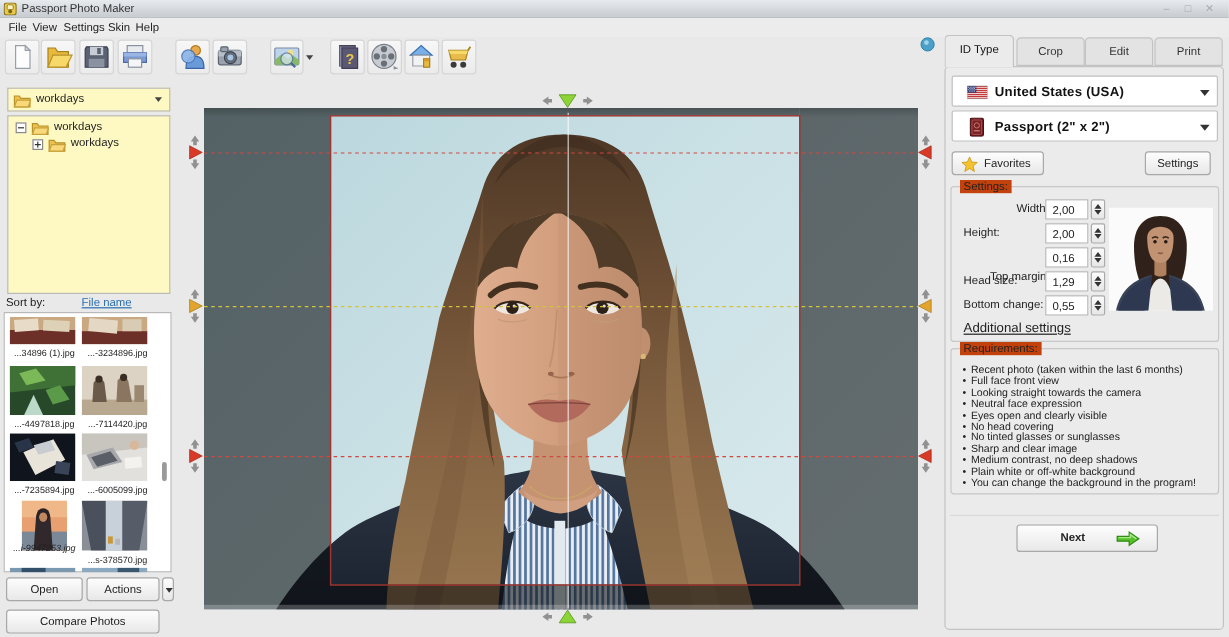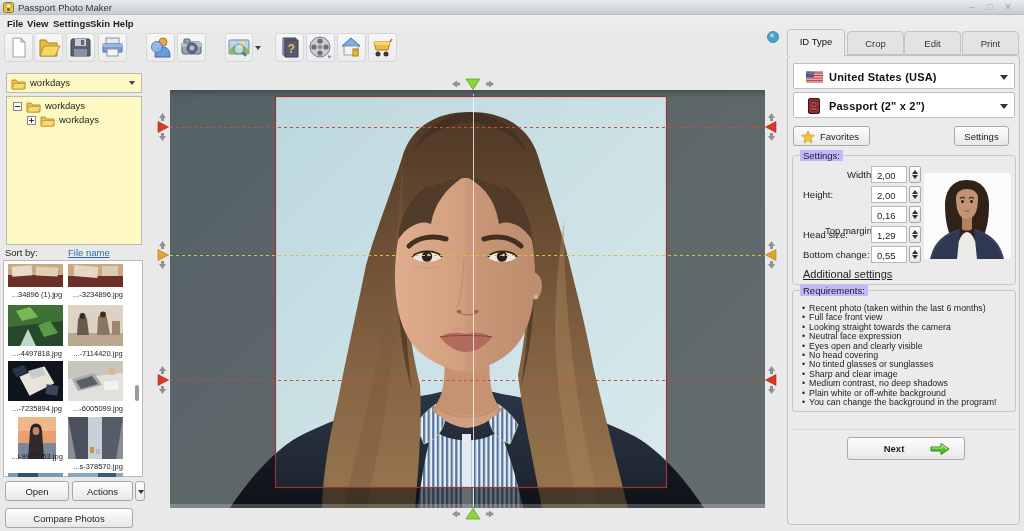--- a/index.html
+++ b/index.html
@@ -3,33 +3,33 @@
 <meta charset="utf-8">
 <style>
 * { margin:0; padding:0; box-sizing:border-box; } svg { display:block; }
 html,body { width:1024px; height:531px; overflow:hidden; }
 body { font-family:"Liberation Sans", sans-serif; background:#e9e9e9; position:relative; font-size:9.5px; color:#222; }
 .abs { position:absolute; }
 #titlebar { left:0; top:0; width:1024px; height:15px; background:linear-gradient(#e8ebee,#c7ccd1); border-bottom:1px solid #bcc0c4; }
 #titlebar .ttext { position:absolute; left:18px; top:2px; font-size:9.5px; color:#333; }
 .wbtn { position:absolute; top:2px; width:20px; height:10px; color:#a6abb0; font-size:9px; text-align:center; line-height:10px; }
 #menubar { left:0; top:15px; width:1024px; height:16px; background:#ececec; }
-#menubar span { position:absolute; top:3px; font-size:9.5px; color:#222;font-weight:bold; }
+#menubar span { position:absolute; top:3px; font-size:9.5px; color:#222; }
 #toolbar { left:0; top:31px; width:1024px; height:34px; background:#e9e9e9; }
 .tbtn { position:absolute; top:2px; width:29px; height:29px; background:linear-gradient(#f7f7f7,#ebebeb); border:1px solid #d6d6d6; border-radius:3px; }
 .box { background:#fef9c3; border:1px solid #b9b9b9; }
 .btn { position:absolute; background:linear-gradient(#fdfdfd,#e8e8e8); border:1px solid #a8a8a8; border-radius:3px; font-size:9.5px; color:#222; text-align:center; }
 .tab { position:absolute; top:31px; height:24px; background:#e3e3e3; border:1px solid #c3c3c3; border-radius:4px 4px 0 0; text-align:center; line-height:24px; font-size:9.5px; color:#333; }
 .tab.active { background:#ebebeb; top:29px; height:27px; z-index:5; border-bottom:none; color:#111; }
 #rpanel { left:787px; top:55px; width:233px; height:470px; background:#ebebeb; border:1px solid #c3c3c3; border-radius:4px; }
 .rcombo { position:absolute; left:5px; width:222px; height:26px; background:#fff; border:1px solid #c0c0c0; border-radius:2px; }
 .rcombo b { position:absolute; left:35px; top:7px; font-size:11px; color:#111; letter-spacing:0.2px; }
 .caret { position:absolute; right:6px; top:11px; width:0; height:0; border-left:4px solid transparent; border-right:4px solid transparent; border-top:5px solid #333; }
 .group { position:absolute; left:4px; width:224px; border:1px solid #c8c8c8; border-radius:3px; }
-.group > .glabel { position:absolute; left:7px; top:-6px; background:#c4b5fd; padding:0 3px; font-size:9.5px; color:#222; }
+.group > .glabel { position:absolute; left:7px; top:-6px; background:#c2410c; padding:0 3px; font-size:9.5px; color:#222; }
 .frow { position:absolute; left:15px; font-size:9.5px; color:#222; }
 .spin { position:absolute; left:83px; width:36px; height:17px; background:#fff; border:1px solid #b9b9b9; font-size:9.5px; padding:3px 0 0 5px; }
 .spinbtn { position:absolute; left:121px; width:12px; height:17px; background:linear-gradient(#fbfbfb,#e6e6e6); border:1px solid #ababab; border-radius:2px; }
 .spinbtn:before { content:""; position:absolute; left:2px; top:3px; border-left:3px solid transparent; border-right:3px solid transparent; border-bottom:4px solid #333; }
 .spinbtn:after { content:""; position:absolute; left:2px; bottom:3px; border-left:3px solid transparent; border-right:3px solid transparent; border-top:4px solid #333; }
 #reqs { list-style:none; }
 #reqs li { font-size:8.8px; color:#222; line-height:9.4px; white-space:nowrap; }
 #reqs li:before { content:"\2022"; margin-right:4px; }
 .thumb { position:absolute; overflow:hidden; }
 .tcap { position:absolute; font-size:7.5px; color:#222; width:66px; text-align:center; white-space:nowrap; }
@@ -257,21 +257,21 @@
   <div class="thumb" style="left:64px;top:156px;width:55px;height:42px;">
       <svg width="55" height="42">
         <rect width="55" height="42" fill="#8a8e96"></rect>
         <rect x="20" y="0" width="14" height="42" fill="#c8d0da"></rect>
         <path d="M0 0 L20 0 L20 42 L8 42 Z" fill="#4a505c"></path>
         <path d="M34 0 L55 0 L48 42 L34 42 Z" fill="#565c68"></path>
         <rect x="22" y="30" width="4" height="6" fill="#c89838"></rect>
         <rect x="28" y="32" width="4" height="5" fill="#b8b8bc"></rect>
       </svg>
     </div>
-  <div class="tcap" style="left:0px;top:191px;">...i-9947253.jpg</div>
+  <div class="tcap" style="left:0px;top:191px;font-style:italic;">...i-9947253.jpg</div>
   <div class="tcap" style="left:61px;top:201px;">...s-378570.jpg</div>
 
   <div class="thumb" style="left:4px;top:212px;width:55px;height:4px;">
       <svg width="55" height="4">
         <rect width="55" height="4" fill="#7a99b0"></rect>
         <rect x="10" width="20" height="4" fill="#32506a"></rect>
       </svg>
     </div>
   <div class="thumb" style="left:64px;top:212px;width:55px;height:4px;">
       <svg width="55" height="4">

